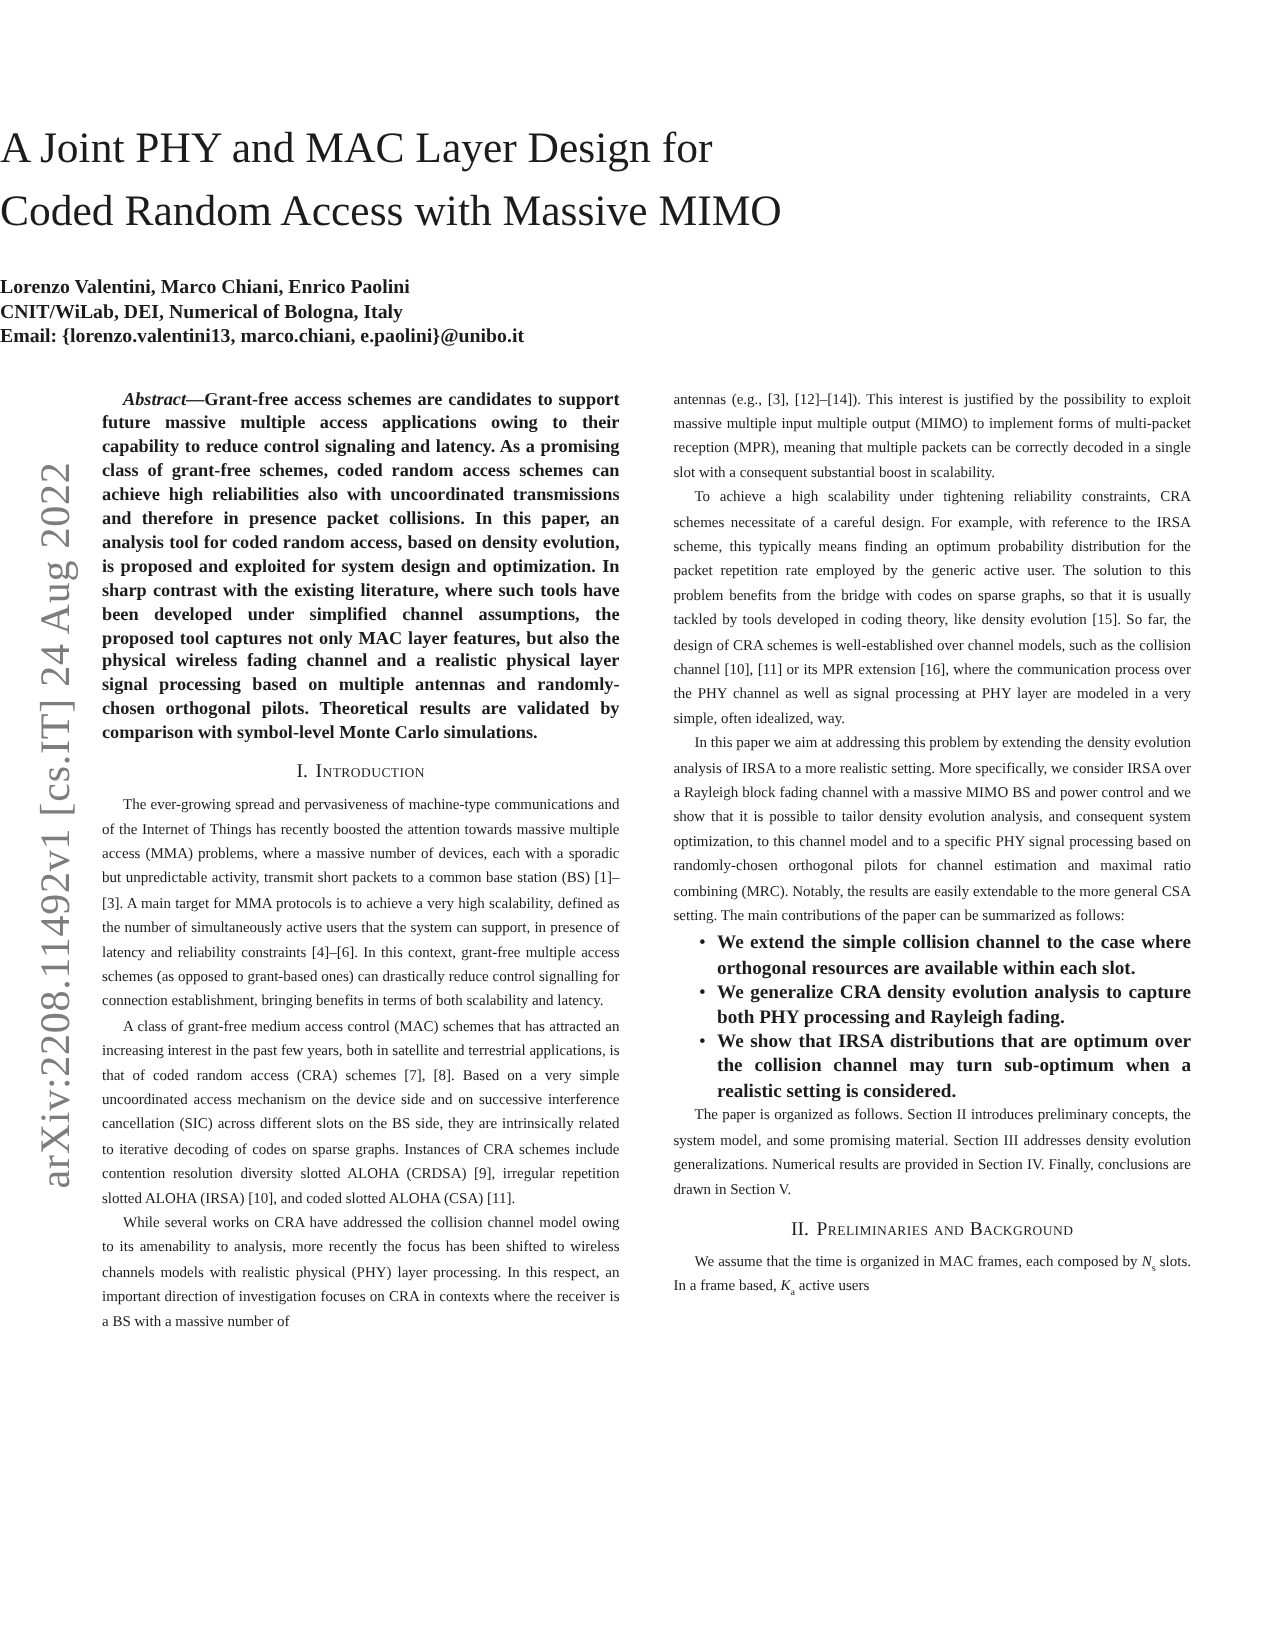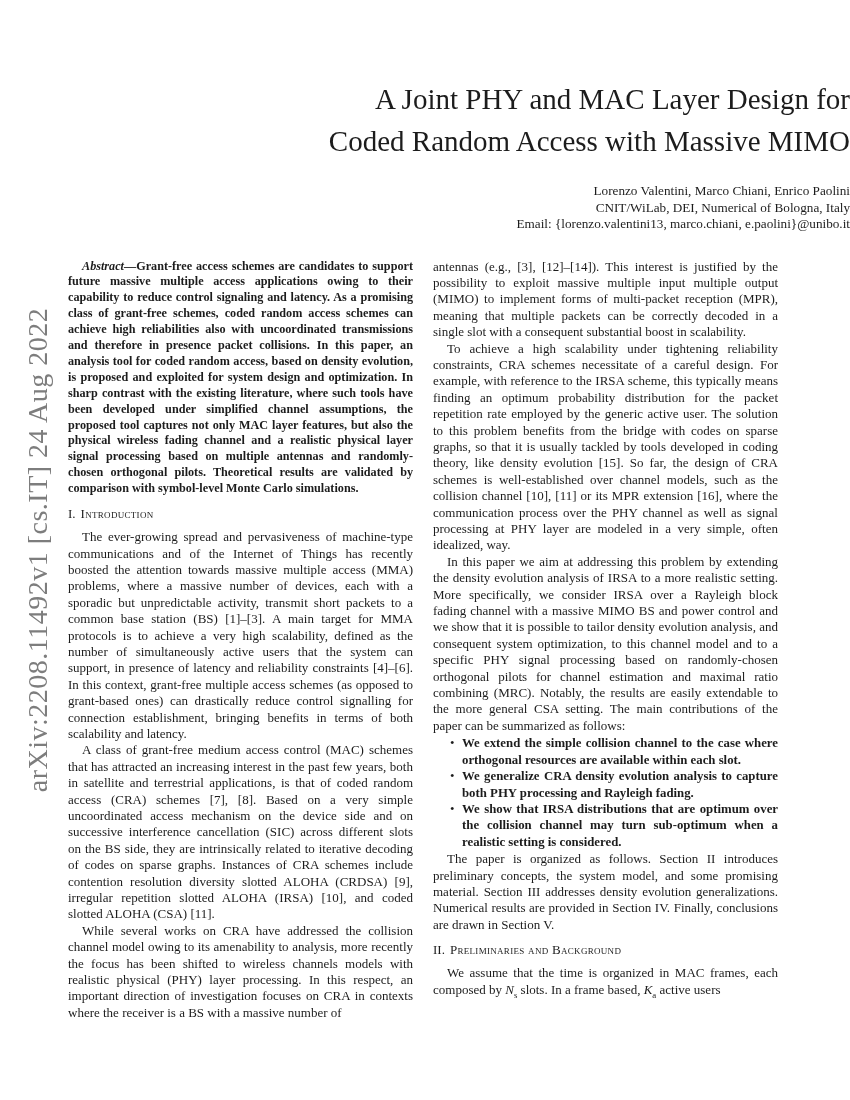--- a/index.html
+++ b/index.html
@@ -16,49 +16,49 @@
   .arxiv-stamp{
     position:absolute;
     left:38px;top:550px;
     transform:translate(-50%,-50%) rotate(-90deg);
     white-space:nowrap;
     font-size:28px;
     color:#7d7d7d;
     letter-spacing:0.5px;
   }
   
-  .header{padding-top:78px;text-align:right;}
+  .header{padding-top:78px;text-align:left;}
   .title{font-size:29px;line-height:42px;font-weight:400;margin:0;}
-  .authors-block{margin-top:21px;font-size:13.2px;line-height:16.5px;}
+  .authors-block{margin-top:21px;font-size:13.2px;line-height:16.5px;font-weight:bold;}
   
   .columns{
     display:flex;
-    gap:20px;
+    gap:36px;
     padding:0 68px;
     margin-top:26px;
     text-align:justify;
   }
   .col{width:345px;flex:0 0 345px;}
   .para{
-    font-size:13px;
+    font-size:10px;
     line-height:16.4px;
     margin:0;
     text-indent:14px;
   }
   .para.no-indent{text-indent:0;}
   .abstract{
     font-size:12.2px;
     line-height:15.9px;
     font-weight:bold;
     margin:0;
     text-indent:14px;
   }
   .abstract .abs-label{font-style:italic;}
   .sec-heading{
-    text-align:left;
+    text-align:center;
     font-size:13px;
     font-weight:400;
     margin:9px 0 7px 0;
     text-indent:0;
   }
   .sec-heading .sc{font-variant:small-caps;letter-spacing:0.3px;}
   .sec-heading .sec-num{margin-right:5px;}
   ul.contrib{
     list-style:none;
     margin:1px 0 1px 0;

